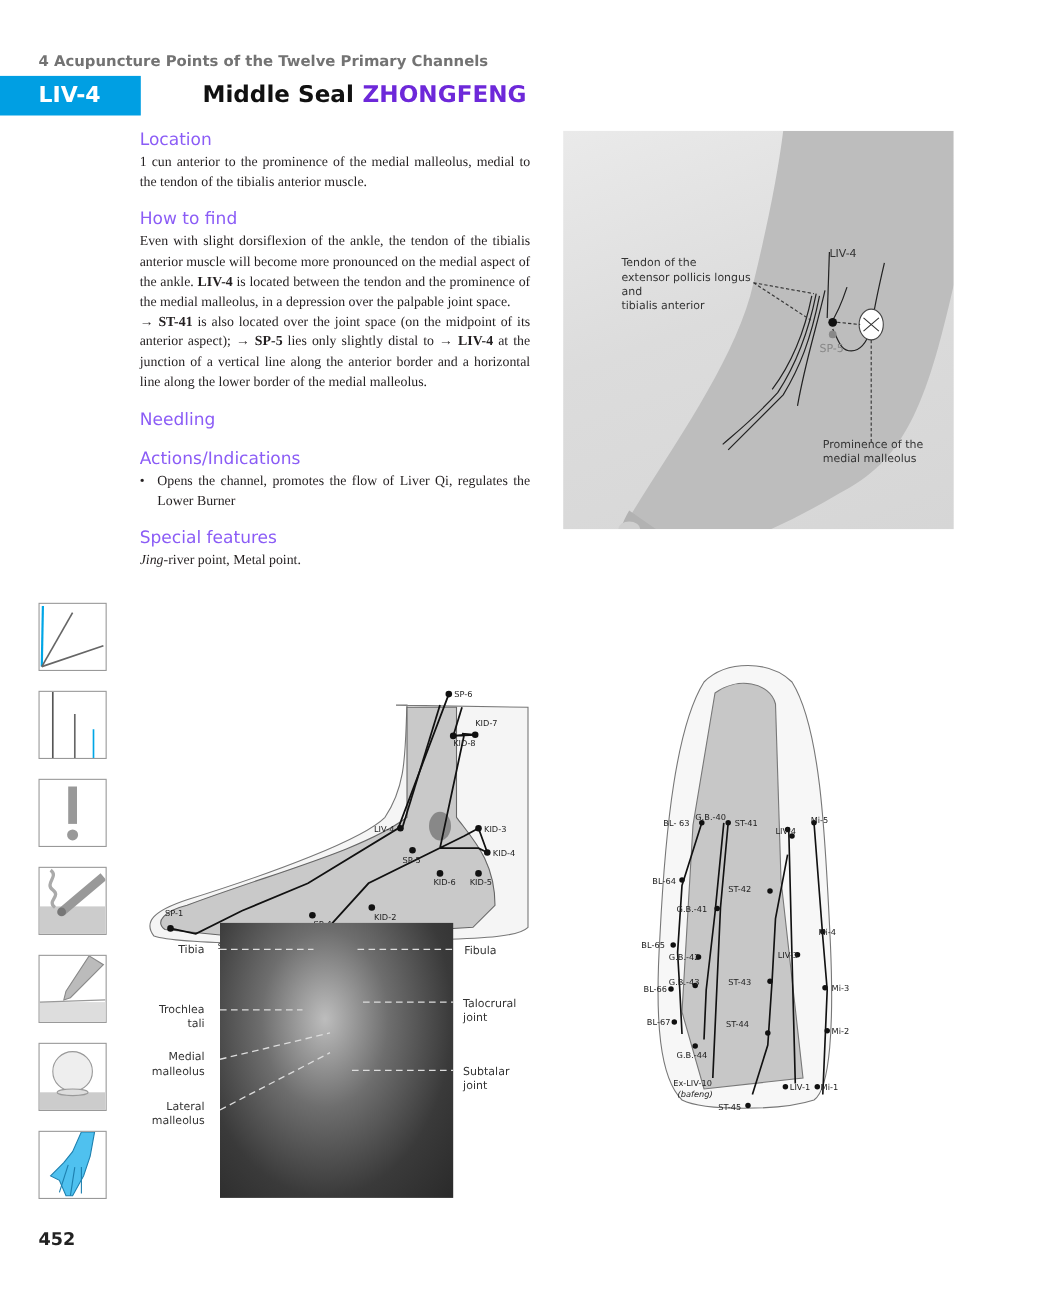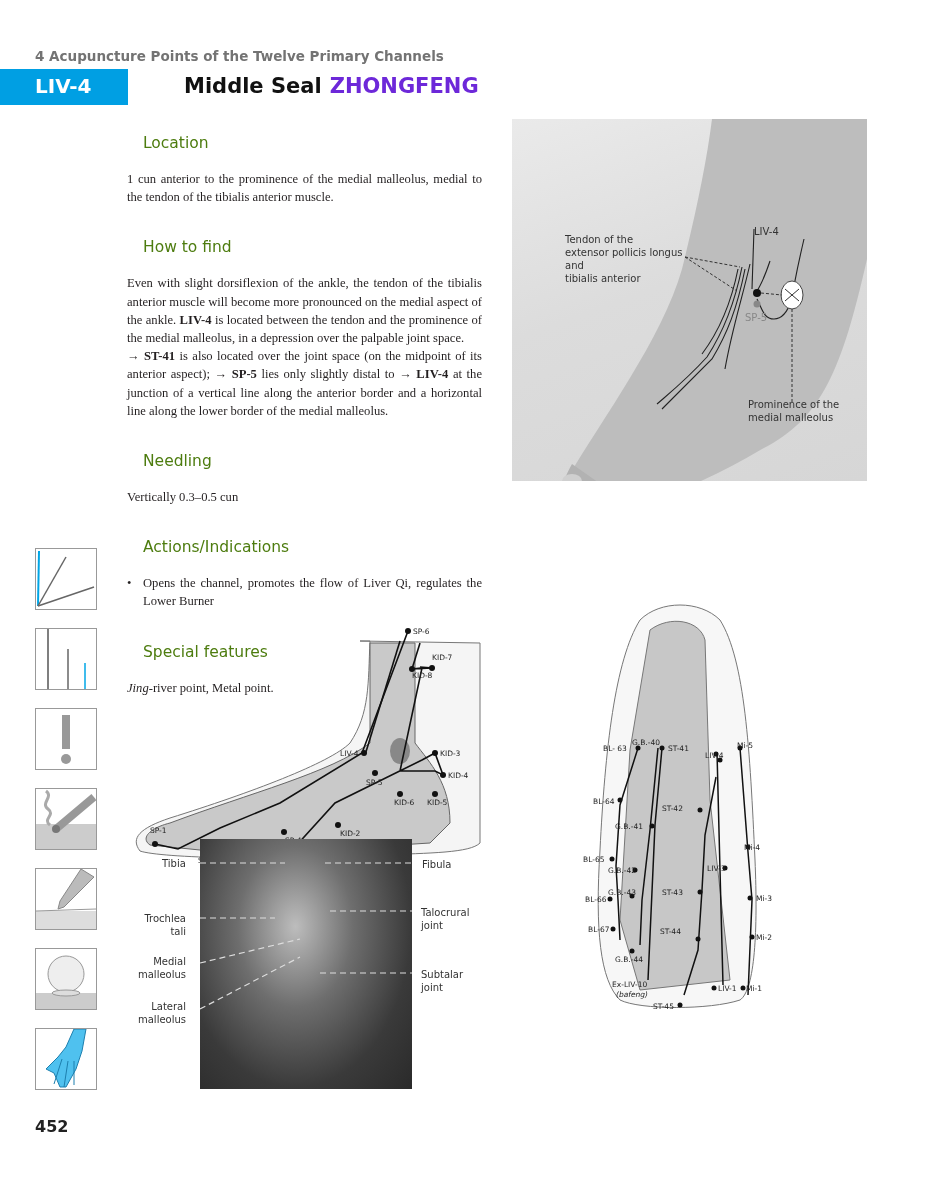--- a/index.html
+++ b/index.html
@@ -4,21 +4,21 @@
 <style>
   html,body{margin:0;padding:0;background:#fff;}
   body{width:945px;height:1181px;position:relative;overflow:hidden;font-family:"Liberation Serif",serif;color:#231f20;}
   .chapter{position:absolute;left:35px;top:48px;font-family:"DejaVu Sans",sans-serif;font-weight:bold;font-size:13.5px;color:#737373;}
   .tagbar{position:absolute;left:0;top:69px;width:128px;height:36px;background:#009fe3;}
   .tagbar span{position:absolute;left:35px;top:5px;color:#fff;font-family:"DejaVu Sans",sans-serif;font-weight:bold;font-size:20px;}
   .title{position:absolute;left:148px;top:74px;font-family:"DejaVu Sans",sans-serif;font-weight:bold;font-size:21px;}
   .title .en{color:#111;margin-left:36px;}
   .title .cn{color:#6d28d9;margin-left:8px;}
   .col{position:absolute;left:127px;top:116px;width:355px;}
-  .h{font-family:"DejaVu Sans",sans-serif;color:#4d7c0f;font-size:15.5px;font-weight:500;margin:16px;line-height:22px;}
+  .h{font-family:"DejaVu Sans",sans-serif;color:#8b5cf6;font-size:15.5px;font-weight:500;margin:0;line-height:22px;}
   .p{font-size:12.6px;line-height:18.2px;text-align:justify;margin:0;}
   .p b{font-weight:bold;}
   .gap{height:14px;}
   .bullet{display:flex;font-size:12.6px;line-height:18.2px;}
   .bullet .dot{width:16px;flex:0 0 16px;}
   .photo{position:absolute;left:512px;top:119px;width:355px;height:362px;background:linear-gradient(160deg,#eaeaea 0%,#dcdcdc 45%,#d6d6d6 100%);overflow:hidden;}
   .label-sm{font-family:"DejaVu Sans",sans-serif;font-size:10px;color:#333;position:absolute;line-height:13px;}
   .icons{position:absolute;left:35px;top:548px;width:62px;}
   .iconbox{width:60px;height:60px;border:1px solid #999;margin-bottom:18px;background:#fff;position:relative;overflow:hidden;}
   .diagram{position:absolute;}
@@ -40,21 +40,20 @@
 
 <div class="col">
   <h3 class="h">Location</h3>
   <p class="p">1 cun anterior to the prominence of the medial malleolus, medial to the tendon of the tibialis anterior muscle.</p>
   <div class="gap"></div>
   <h3 class="h">How to find</h3>
   <p class="p"><span>Even with slight dorsiflexion of the ankle, the tendon of the tibialis anterior muscle will become more pronounced on the medial aspect of the ankle. </span><b>LIV-4</b><span> is located between the tendon and the prominence of the medial malleolus, in a depression over the palpable joint space.</span></p>
   <p class="p"><span>→ </span><b>ST-41</b><span> is also located over the joint space (on the midpoint of its anterior aspect); </span><span>→ </span><b>SP-5</b><span> lies only slightly distal to </span><span>→ </span><b>LIV-4</b><span> at the junction of a vertical line along the anterior border and a horizontal line along the lower border of the medial malleolus.</span></p>
   <div class="gap"></div>
   <h3 class="h">Needling</h3>
-  <p class="p">Vertically 0.3–0.5 cun</p>
   <div class="gap"></div>
   <h3 class="h">Actions/Indications</h3>
   <div class="bullet">
       <span class="dot">•</span>
       <span class="p">Opens the channel, promotes the flow of Liver Qi, regulates the Lower Burner</span>
     </div>
   <div class="gap"></div>
   <h3 class="h">Special features</h3>
   <p class="p"><i>Jing</i><span>-river point, Metal point.</span></p>
 </div>

